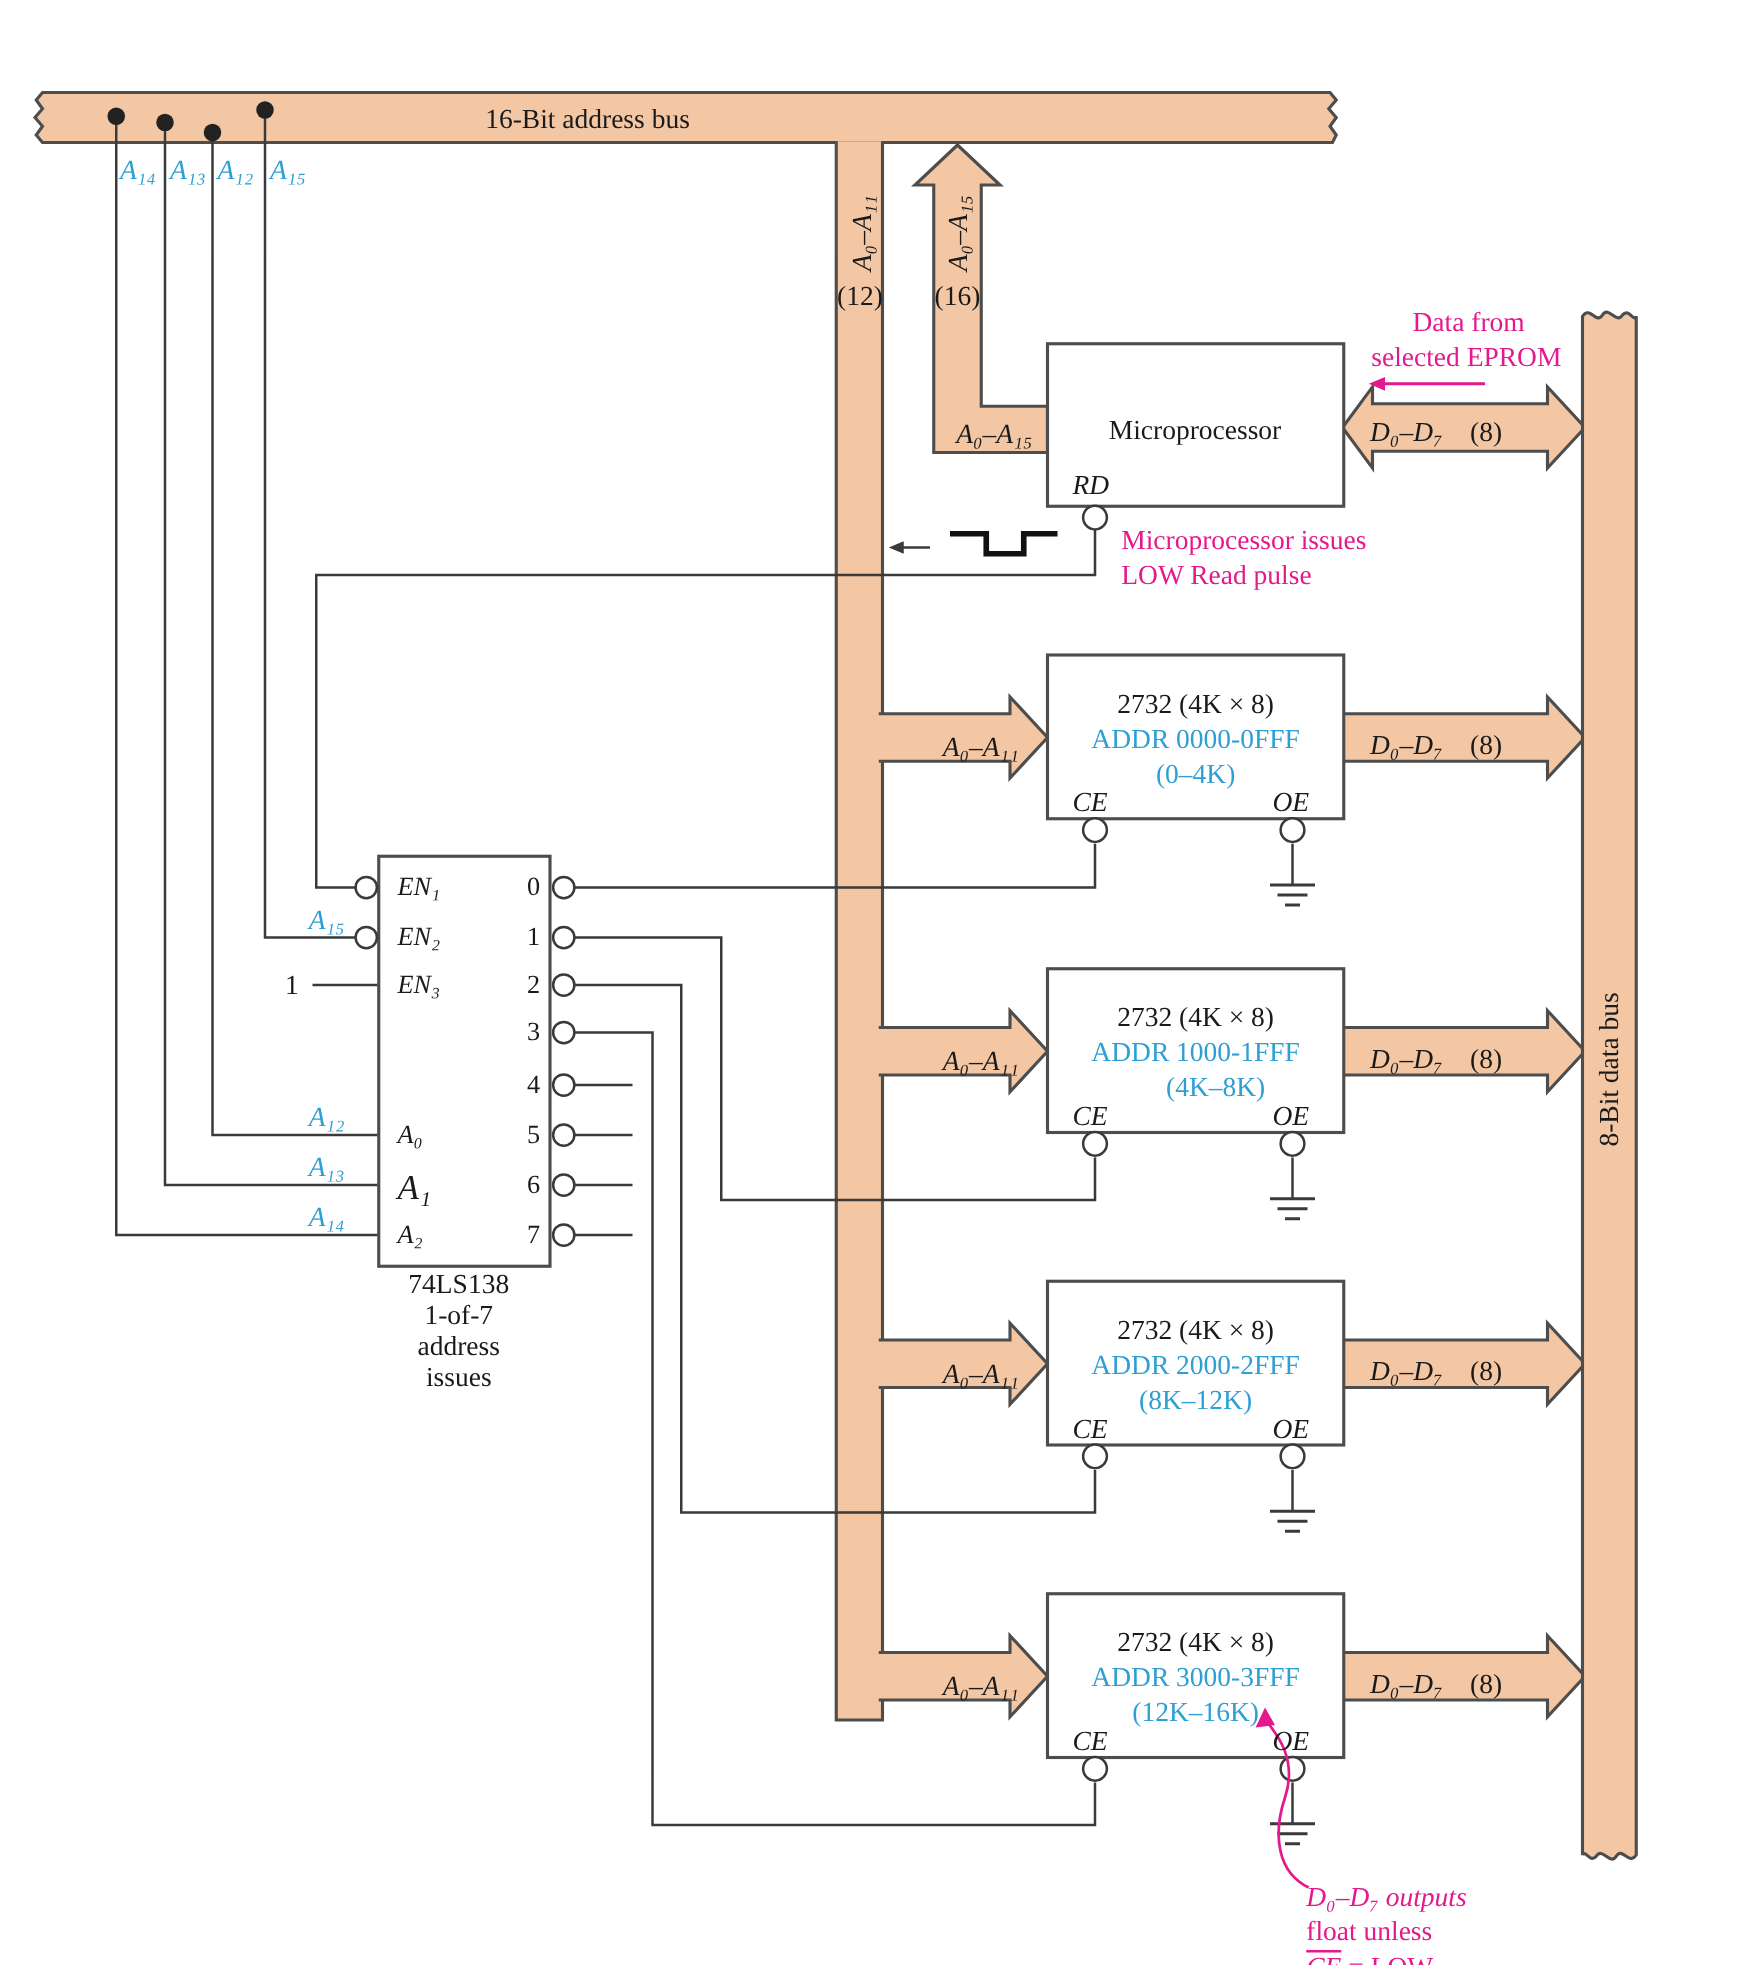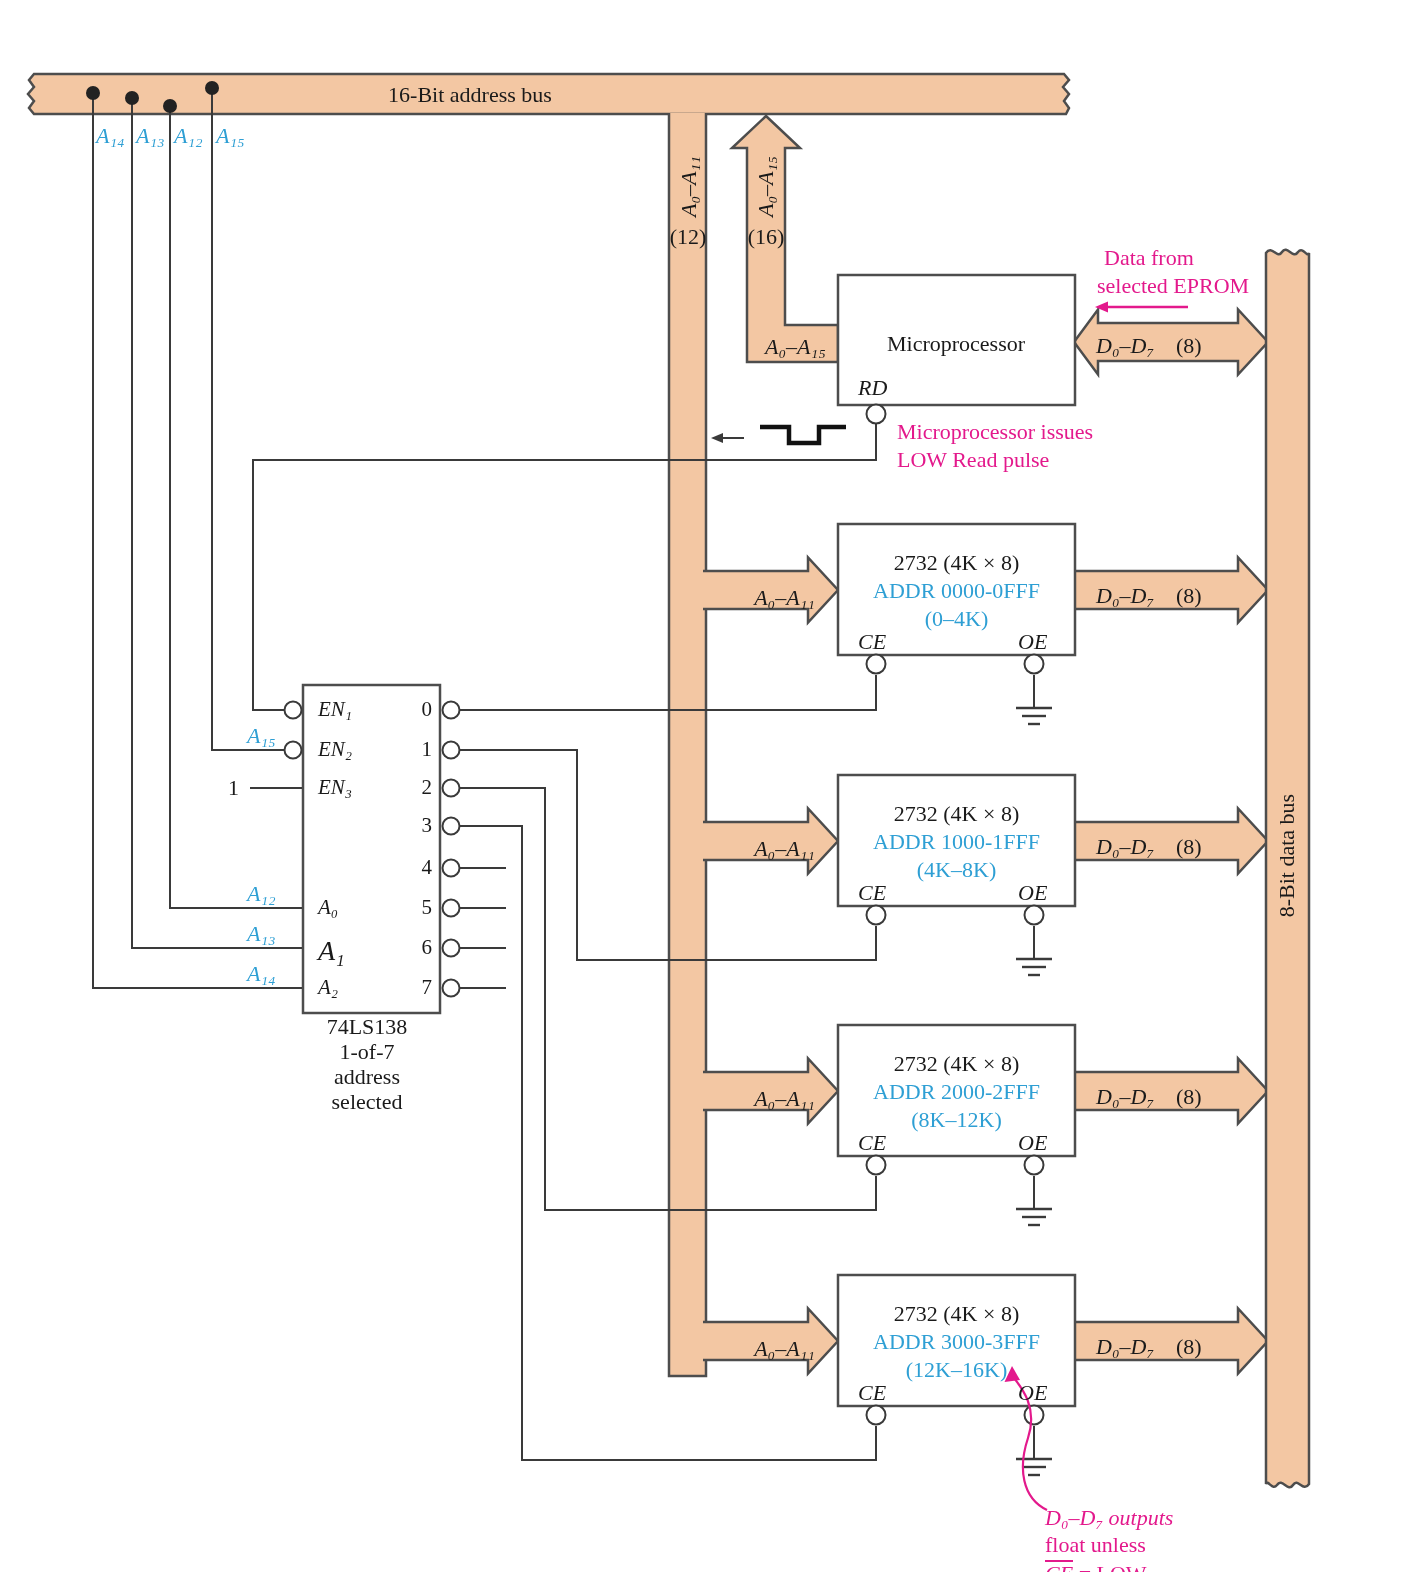--- a/index.html
+++ b/index.html
@@ -154,37 +154,37 @@
   <div class="lbl ctr" style="left:663px;top:195px;width:50px;">(12)</div>
   <div class="lbl it rot ctr" style="left:706px;top:145px;width:120px;">A₀–A₁₅</div>
   <div class="lbl ctr" style="left:741px;top:195px;width:50px;">(16)</div>
   <div class="lbl it" style="left:765px;top:305px;">A₀–A₁₅</div>
 
   <div class="lbl ctr" style="left:846px;top:302px;width:220px;">Microprocessor</div>
   <div class="lbl it" style="left:858px;top:346px;">RD</div>
   <div class="lbl it" style="left:1096px;top:304px;">D₀–D₇</div>
   <div class="lbl" style="left:1176px;top:304px;">(8)</div>
 
-  <div class="lbl mag" style="left:1104px;top:216px;font-family:Liberation Serif, serif;">Data from</div>
+  <div class="lbl mag" style="left:1130px;top:216px;font-family:Liberation Serif, serif;">Data from</div>
   <div class="lbl mag" style="left:1097px;top:244px;">selected EPROM</div>
   <div class="lbl mag" style="left:897px;top:390px;">Microprocessor issues</div>
   <div class="lbl mag" style="left:897px;top:418px;">LOW Read pulse</div>
 
   <div class="lbl ctr" style="left:840px;top:521px;width:233px;">2732 (4K × 8)</div>
   <div class="lbl ctr blue" style="left:840px;top:549px;width:233px;">ADDR 0000-0FFF</div>
   <div class="lbl ctr blue" style="left:840px;top:577px;width:233px;">(0–4K)</div>
   <div class="lbl it" style="left:858px;top:600px;">CE</div>
   <div class="lbl it" style="left:1018px;top:600px;">OE</div>
   <div class="lbl it rt" style="left:730px;top:556px;width:85px;">A₀–A₁₁</div>
   <div class="lbl it" style="left:1096px;top:554px;">D₀–D₇</div>
   <div class="lbl" style="left:1176px;top:554px;">(8)</div>
 
   <div class="lbl ctr" style="left:840px;top:772px;width:233px;">2732 (4K × 8)</div>
   <div class="lbl ctr blue" style="left:840px;top:800px;width:233px;">ADDR 1000-1FFF</div>
-  <div class="lbl ctr blue" style="left:840px;top:828px;width:233px;">(4K–8K)</div>
+  <div class="lbl ctr blue" style="left:840px;top:828px;width:233px;padding-left:16px;">(4K–8K)</div>
   <div class="lbl it" style="left:858px;top:851px;">CE</div>
   <div class="lbl it" style="left:1018px;top:851px;">OE</div>
   <div class="lbl it rt" style="left:730px;top:807px;width:85px;">A₀–A₁₁</div>
   <div class="lbl it" style="left:1096px;top:805px;">D₀–D₇</div>
   <div class="lbl" style="left:1176px;top:805px;">(8)</div>
 
   <div class="lbl ctr" style="left:840px;top:1022px;width:233px;">2732 (4K × 8)</div>
   <div class="lbl ctr blue" style="left:840px;top:1050px;width:233px;">ADDR 2000-2FFF</div>
   <div class="lbl ctr blue" style="left:840px;top:1078px;width:233px;">(8K–12K)</div>
   <div class="lbl it" style="left:858px;top:1101px;">CE</div>
@@ -220,21 +220,21 @@
 
   <div class="lbl it blue" style="left:247px;top:694px;">A₁₅</div>
   <div class="lbl it blue" style="left:247px;top:852px;">A₁₂</div>
   <div class="lbl it blue" style="left:247px;top:892px;">A₁₃</div>
   <div class="lbl it blue" style="left:247px;top:932px;">A₁₄</div>
   <div class="lbl" style="left:228px;top:746px;">1</div>
 
   <div class="lbl ctr cap" style="left:297px;top:984px;width:140px;">74LS138</div>
   <div class="lbl ctr cap" style="left:297px;top:1009px;width:140px;">1-of-7</div>
   <div class="lbl ctr cap" style="left:297px;top:1034px;width:140px;">address</div>
-  <div class="lbl ctr cap" style="left:297px;top:1059px;width:140px;">selected</div>
+  <div class="lbl ctr cap" style="left:297px;top:1059px;width:140px;">issues</div>
 
   <div class="lbl rot ctr" style="left:1212px;top:814px;width:150px;">8-Bit data bus</div>
 
   <div class="lbl mag it" style="left:1045px;top:1476px;">D₀–D₇ outputs</div>
   <div class="lbl mag" style="left:1045px;top:1503px;">float unless</div>
   <div class="lbl mag" style="left:1045px;top:1530px;">
     <span class="ov it">CE</span><span> = LOW</span>
   </div>
 
 </div>

